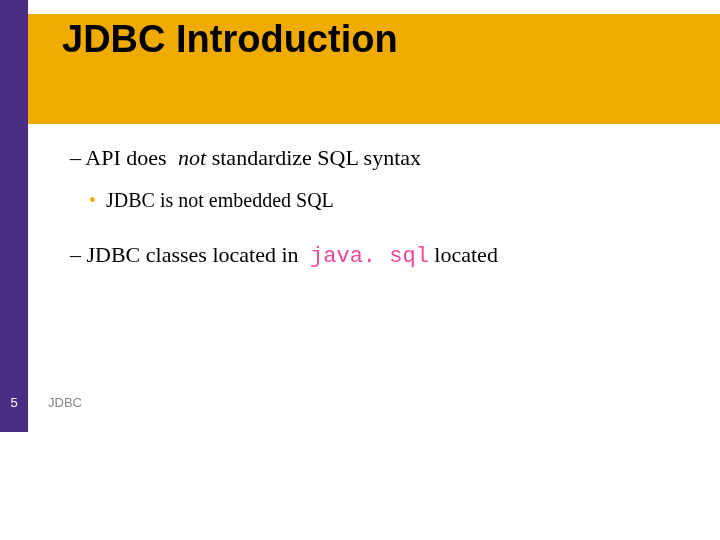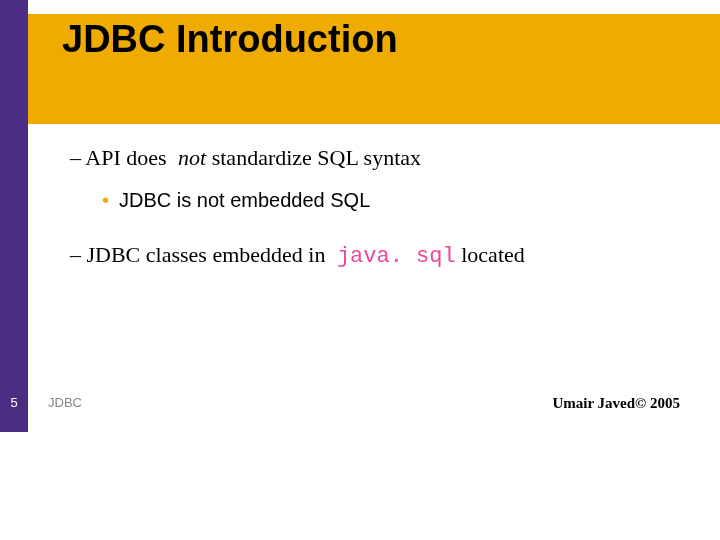--- a/index.html
+++ b/index.html
@@ -59,23 +59,23 @@
   }
   .line1 {
     font-size: 22px;
     font-family: "Times New Roman", Times, serif;
     margin-bottom: 18px;
   }
   .line1 .not-italic {
     font-style: italic;
   }
   .sub-bullet {
-    margin-left: 32px;
+    margin-left: 19px;
     font-size: 20px;
-    font-family: Liberation Sans, sans-serif;
+    font-family: Liberation Serif, serif;
     margin-bottom: 30px;
   }
   .sub-bullet .dot {
     color: #f0ab00;
     font-size: 20px;
     margin-right: 10px;
   }
   .line2 {
     font-size: 22px;
     font-family: "Times New Roman", Times, serif;
@@ -127,20 +127,19 @@
   <div class="title-text">JDBC Introduction</div>
 
   <div class="body">
     <div class="line1">
       <span class="dash">– API does </span><span class="not-italic">not</span><span> standardize SQL syntax</span>
     </div>
     <div class="sub-bullet">
       <span class="dot">•</span><span>JDBC is not embedded SQL</span>
     </div>
     <div class="line2">
-      <span class="dash">– JDBC classes embedded in </span><span class="code">java. sql</span><span> located</span>
+      <span class="dash">– JDBC classes located in </span><span class="code">java. sql</span><span> located</span>
     </div>
   </div>
 
   <div class="page-number">5</div>
   <div class="footer-left">JDBC</div>
-  <div class="footer-right">Umair Javed© 2005</div>
 </div>
 
 </body></html>

